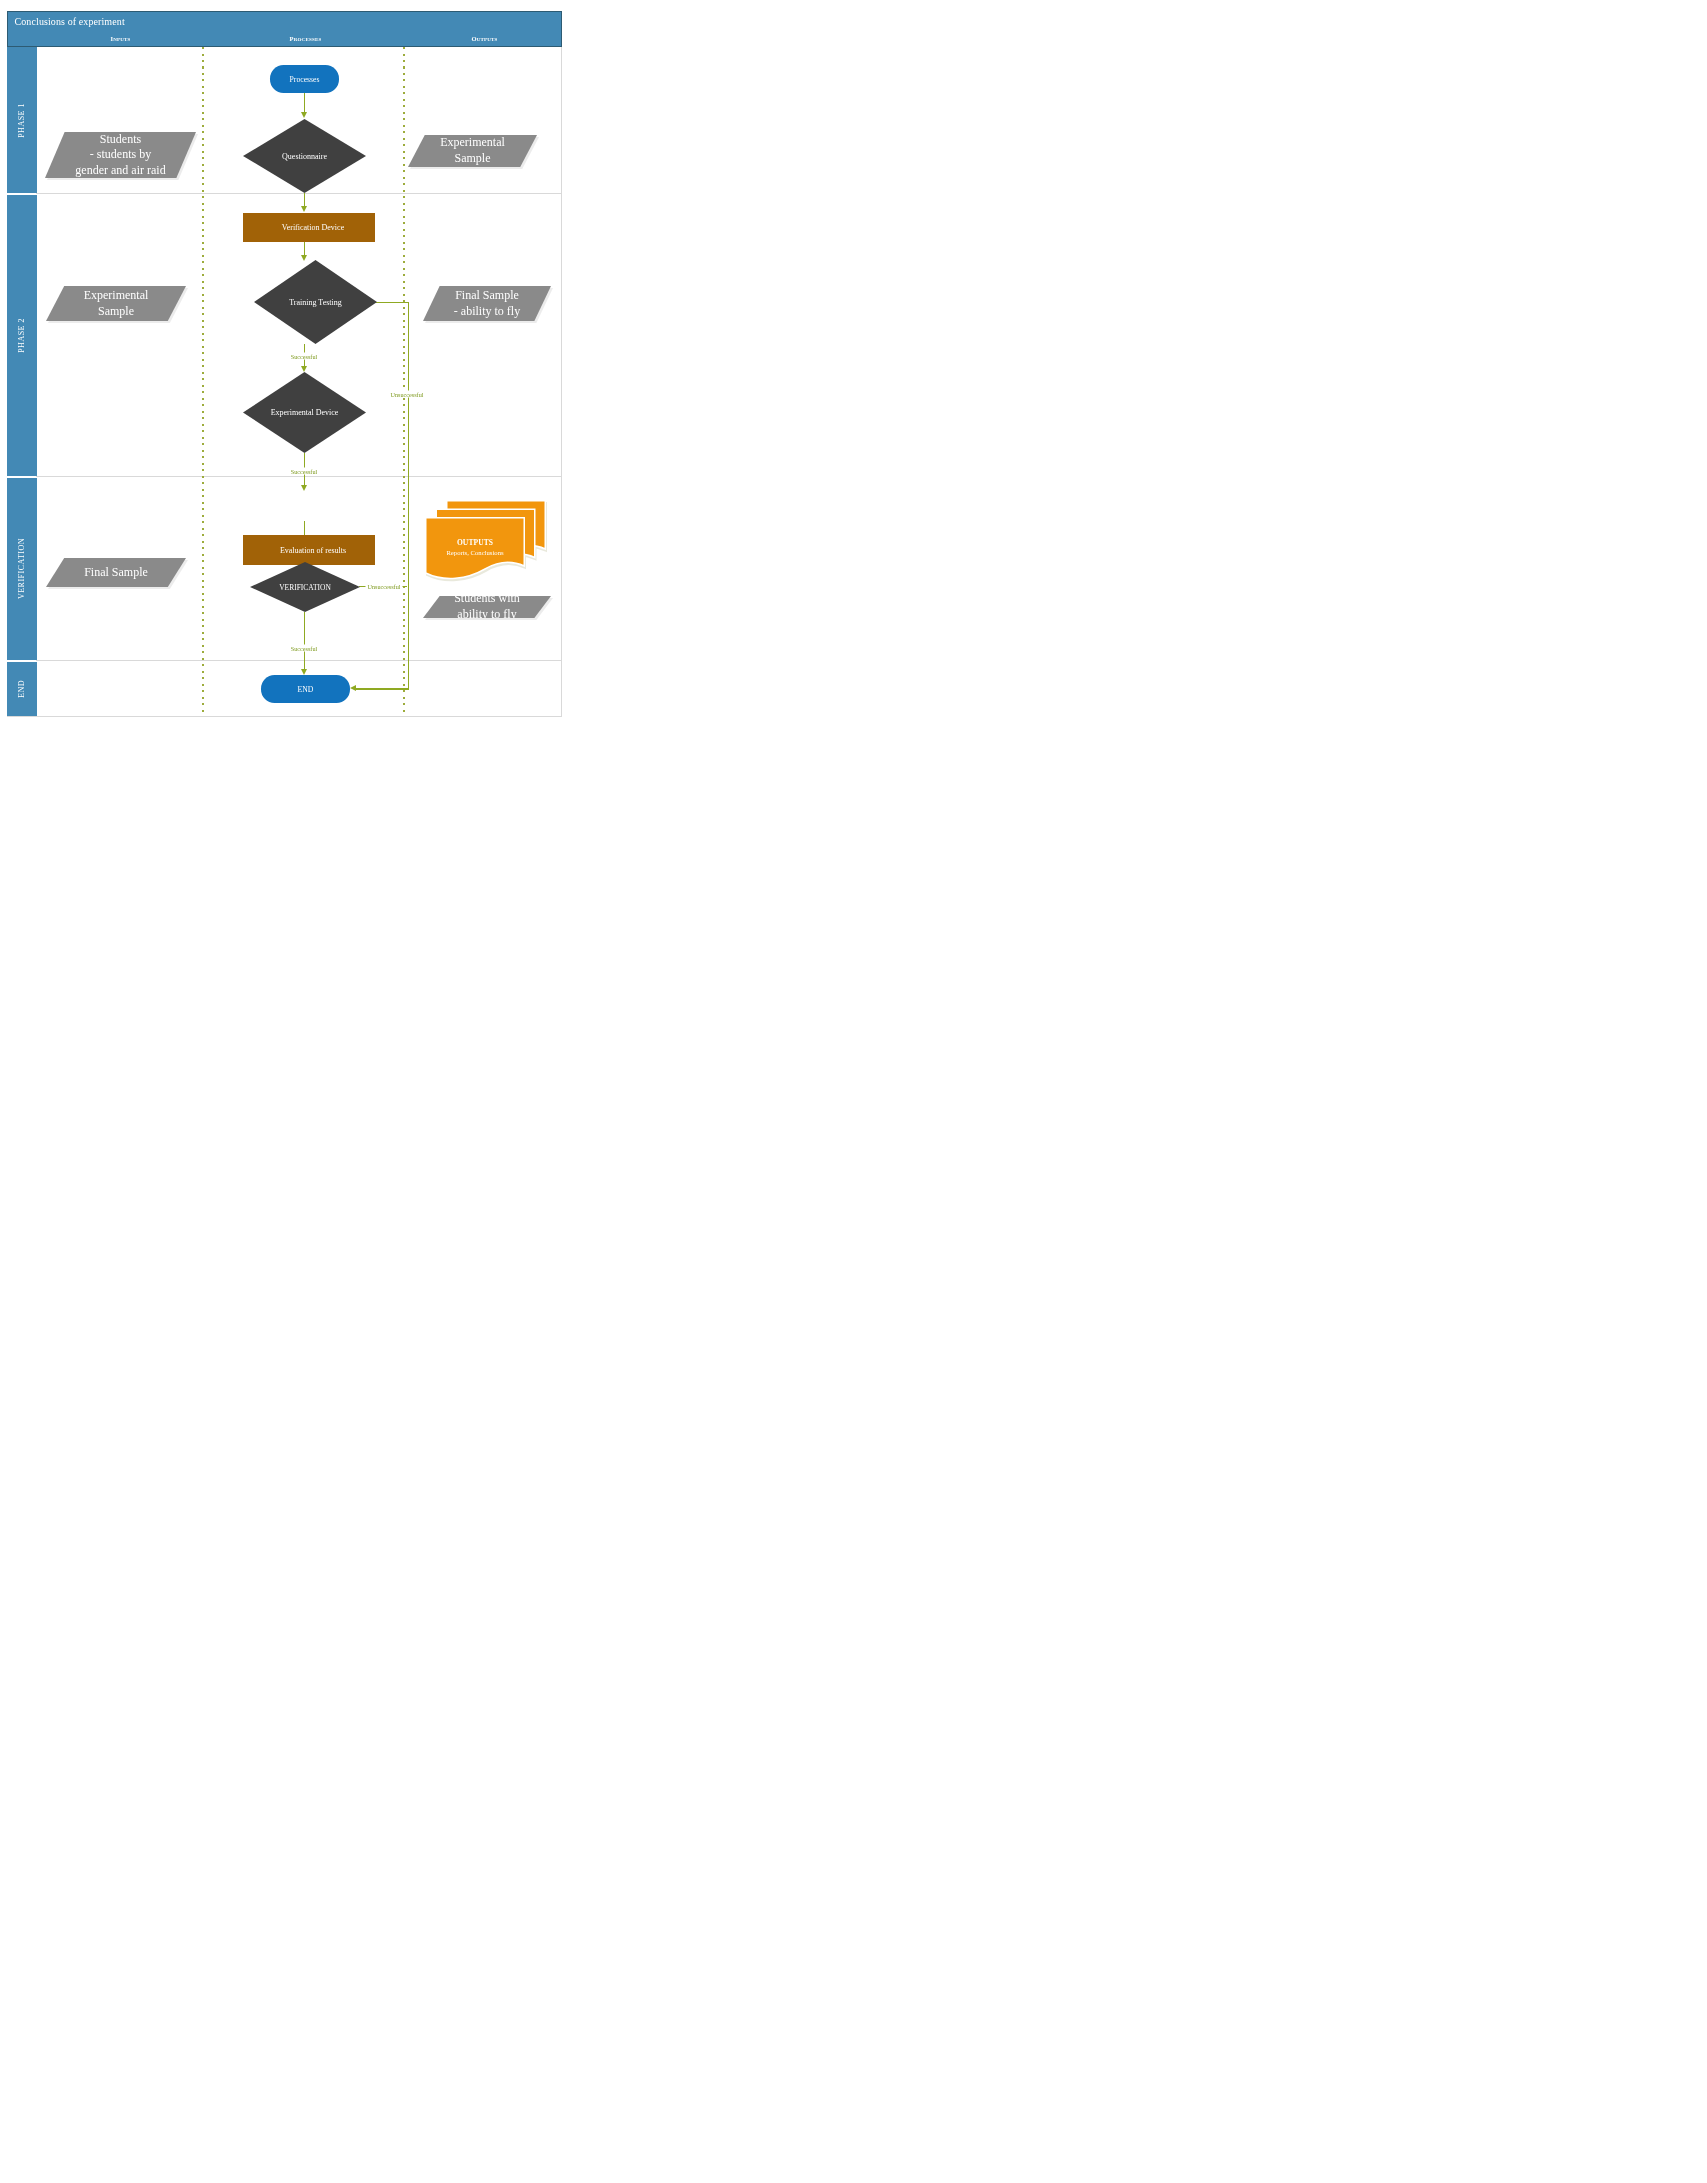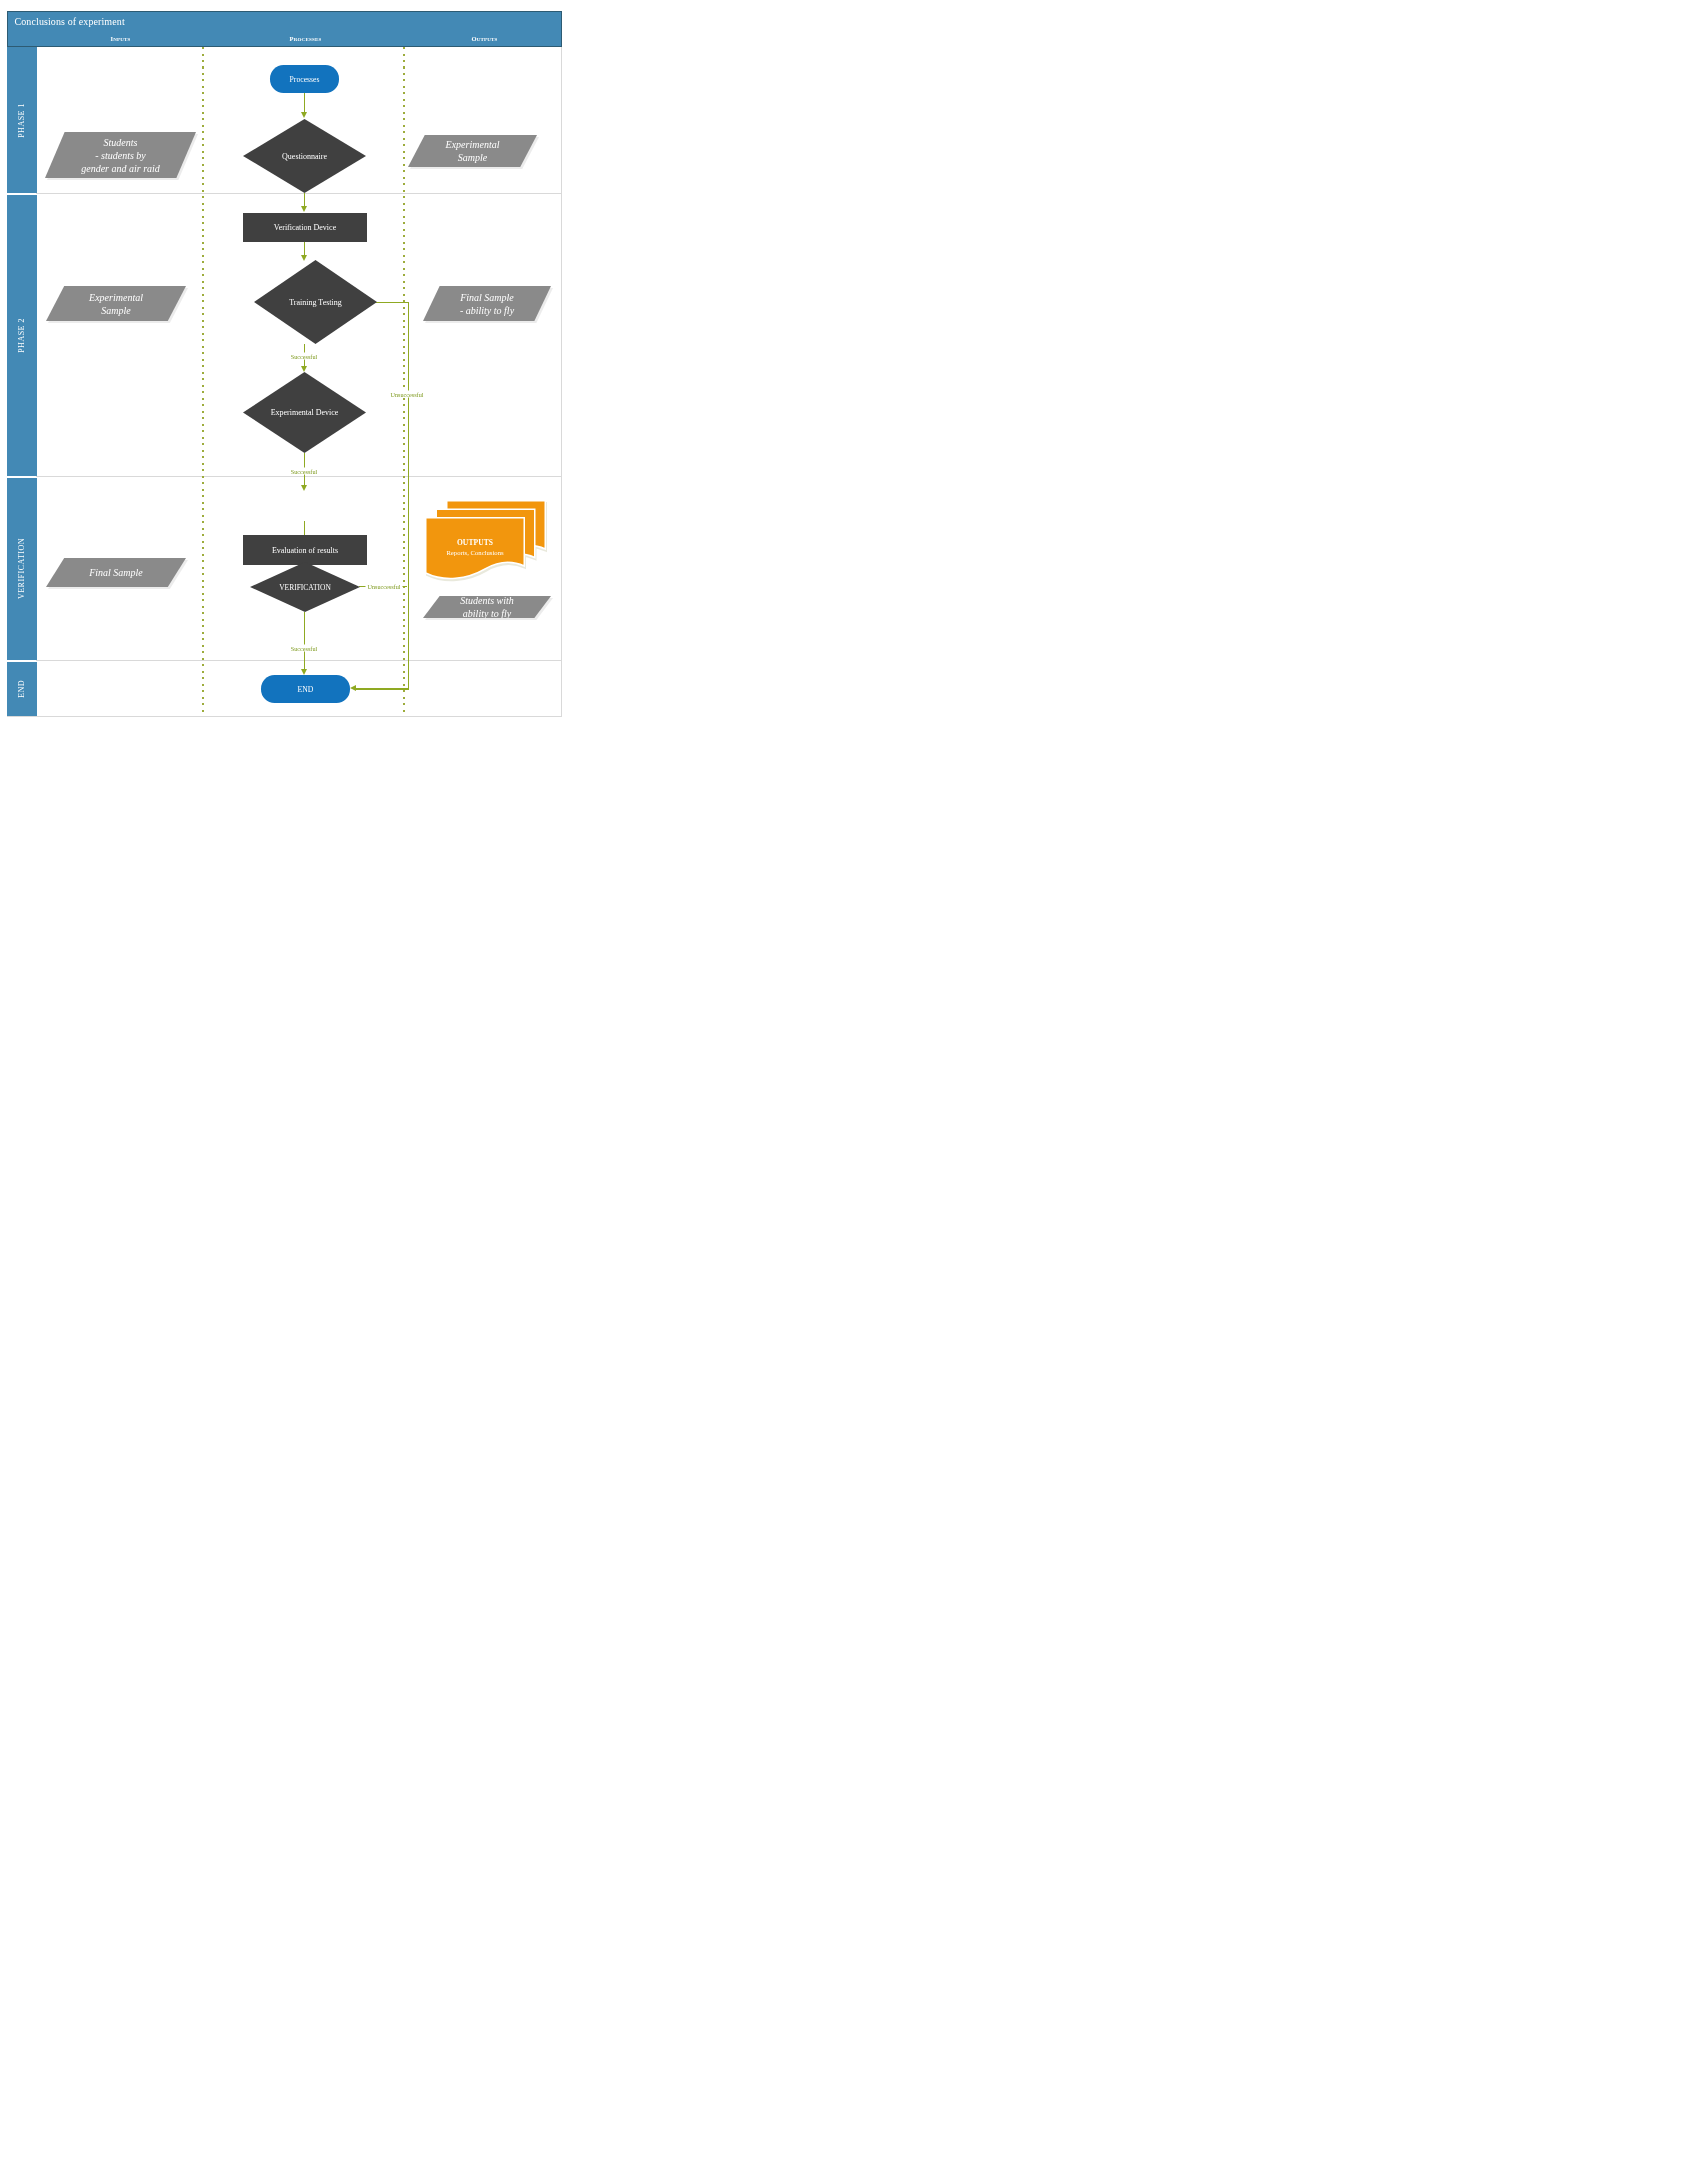--- a/index.html
+++ b/index.html
@@ -23,26 +23,26 @@
   .row-sep{position:absolute;left:36px;width:525px;height:1px;background:#D9D9D9;}
   .right-border{position:absolute;left:561px;top:47px;width:1px;height:669px;background:#D9D9D9;}
   .dotted-sep{position:absolute;top:47px;width:1.5px;height:669px;
               background:repeating-linear-gradient(to bottom,#9DAC3C 0 2px,transparent 2px 6.5px);}
   
   .pill{position:absolute;background:#1273BE;border-radius:13.5px;display:flex;align-items:center;
         justify-content:center;color:#fff;font-size:7.7px;text-align:center;}
   .diamond{position:absolute;background:#404040;clip-path:polygon(50% 0,100% 50%,50% 100%,0 50%);
            display:flex;align-items:center;justify-content:center;color:#fff;font-size:8px;
            text-align:center;}
-  .procbox{position:absolute;background:#404040;display:flex;align-items:center;justify-content:center;
-           color:#fff;font-size:8px;text-align:center;}
+  .procbox{position:absolute;background:#a16207;display:flex;align-items:center;justify-content:center;
+           color:#fff;font-size:8px;text-align:center;padding-left:8px;}
   .para-wrap{position:absolute;filter:drop-shadow(2px 2.5px 0 #ececec);}
   .para{width:100%;height:100%;background:#8A8A8A;clip-path:polygon(13% 0,100% 0,87% 100%,0 100%);
-        display:flex;align-items:center;justify-content:center;color:#fff;font-size:10px;
-        text-align:center;white-space:pre-line;line-height:1.32;font-style:italic;}
+        display:flex;align-items:center;justify-content:center;color:#fff;font-size:12px;
+        text-align:center;white-space:pre-line;line-height:1.32;}
   .pre{white-space:pre-line;line-height:1.3;}
   
   .vline{position:absolute;width:1px;background:#8FA922;}
   .hline{position:absolute;height:1px;background:#8FA922;}
   .hline.th{height:1.5px;}
   .arrow-down{position:absolute;width:0;height:0;border-left:3.5px solid transparent;
               border-right:3.5px solid transparent;border-top:6px solid #8FA922;}
   .arrow-left{position:absolute;width:0;height:0;border-top:3.5px solid transparent;
               border-bottom:3.5px solid transparent;border-right:6.5px solid #8FA922;}
   .edge-label{position:absolute;transform:translate(-50%,-50%);color:#7E9A1E;font-size:6.2px;

